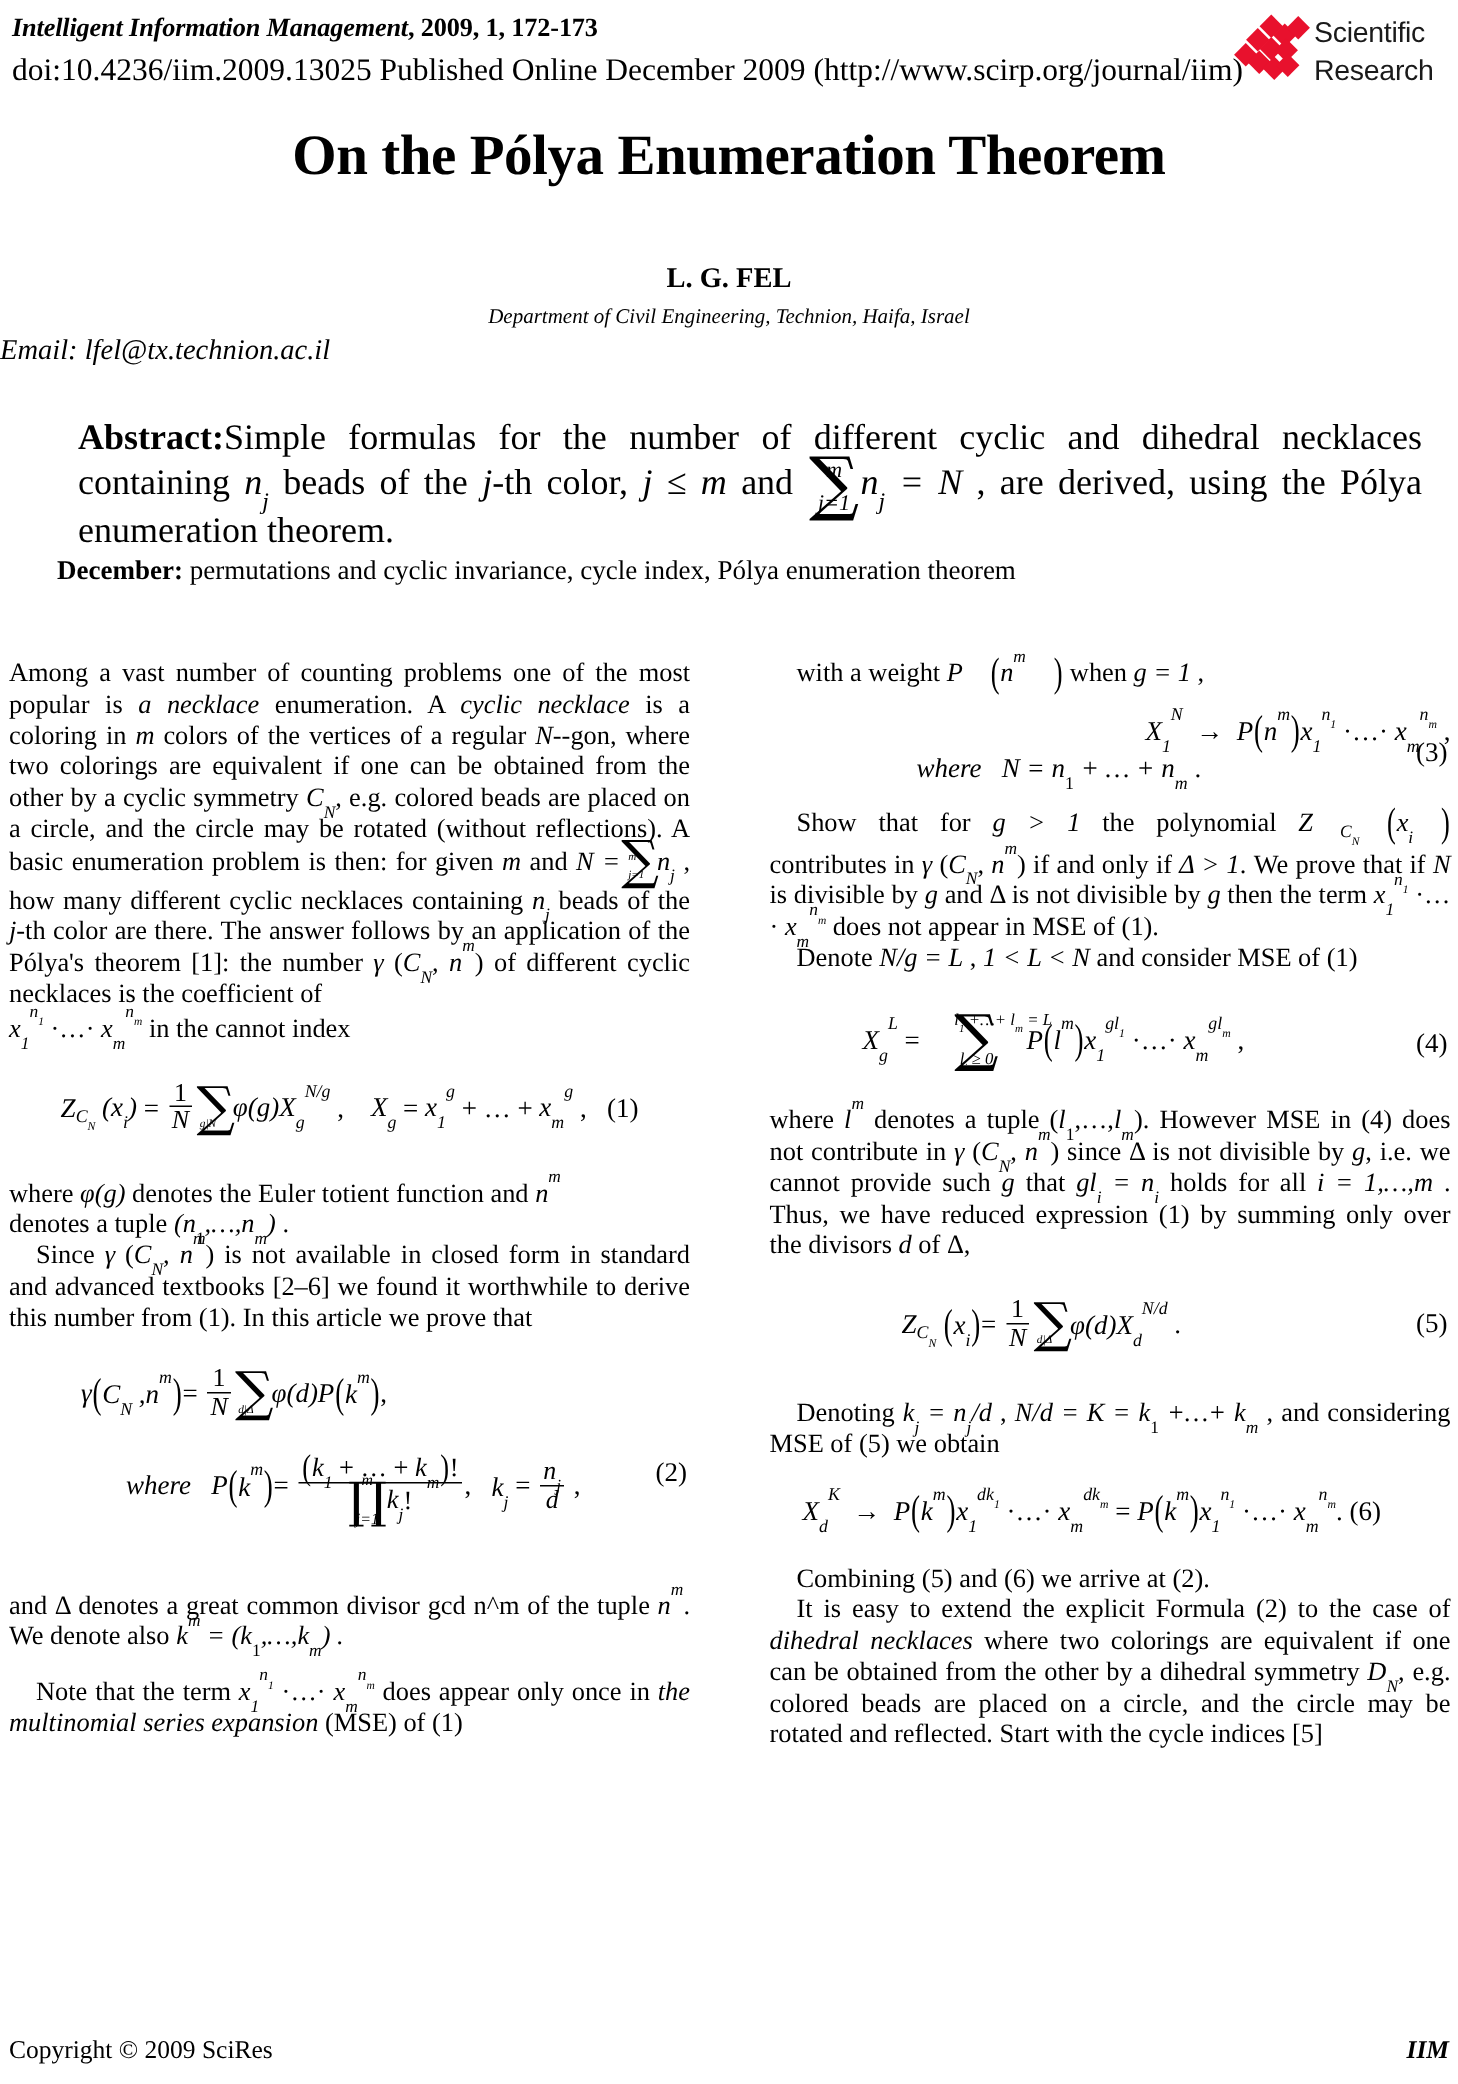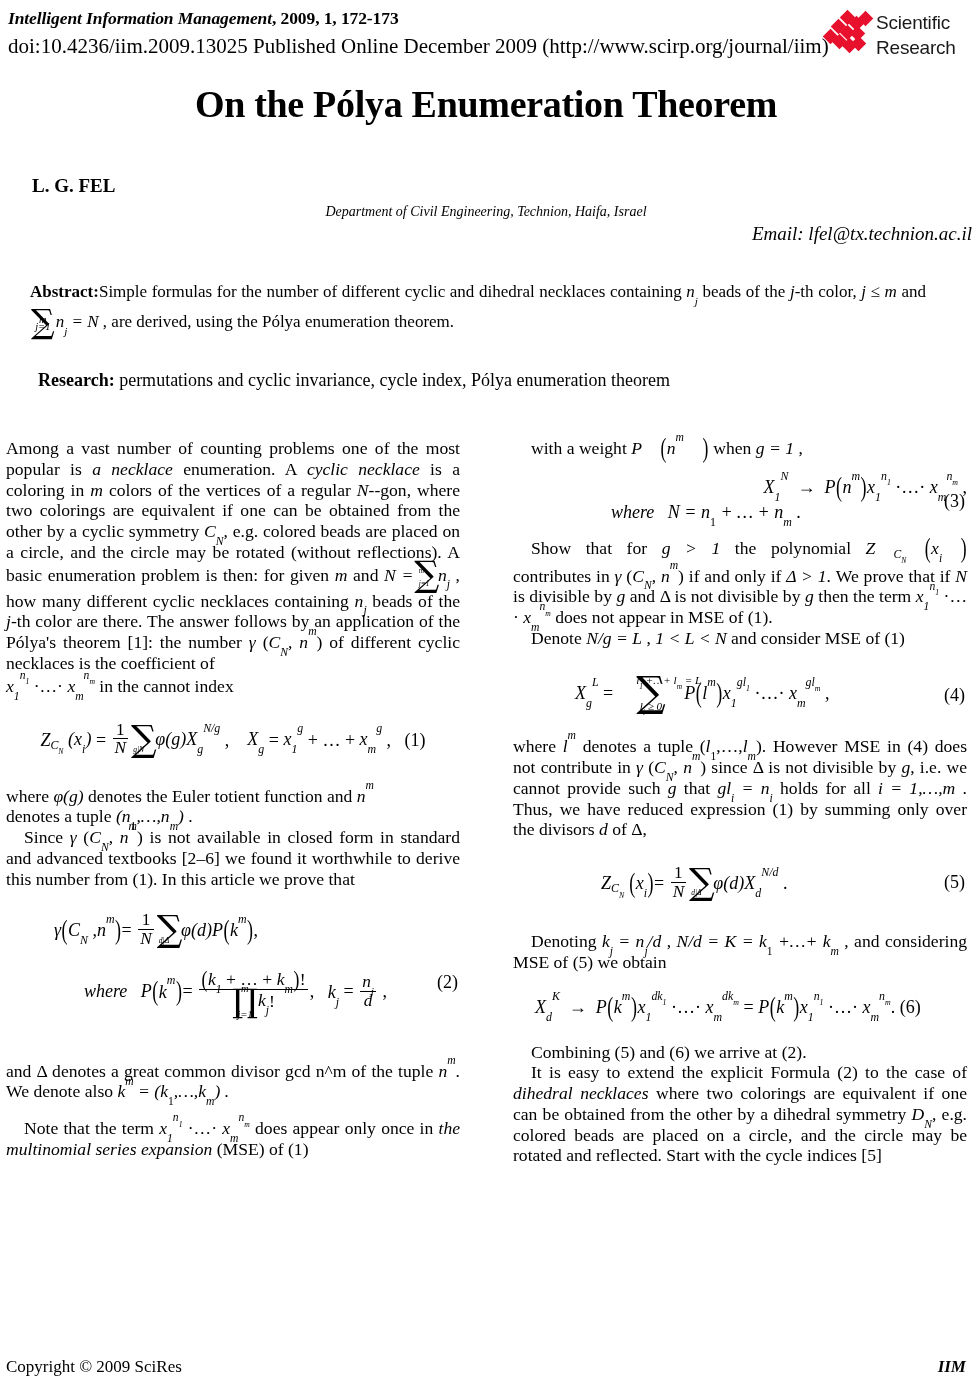--- a/index.html
+++ b/index.html
@@ -85,51 +85,50 @@
     left: 0; right: 0;
     text-align: center;
     font-weight: bold;
     font-size: 38px;
     letter-spacing: -0.3px;
   }
   .author {
     position: absolute;
     top: 175px;
     left: 0; right: 0;
-    text-align: left;
+    text-align: center;
     font-weight: bold;
     font-size: 19px;
-    margin-left: 32px;
   }
   .affil {
     position: absolute;
     top: 200px;
     left: 0; right: 0;
     text-align: center;
     font-style: italic;
     font-size: 14px;
     line-height: 23px;
   }
   .email {
     position: absolute;
     top: 223px;
     left: 0; right: 0;
-    text-align: right;
+    text-align: left;
     font-style: italic;
     font-size: 19px;
   }
   .email .lbl { font-style: italic; }
 
   
   .abstract {
     position: absolute;
     top: 277px;
-    left: 30px;
+    left: 52px;
     width: 896px;
-    font-size: 17px;
+    font-size: 24px;
     line-height: 30px;
     text-align: justify;
   }
   .abstract b { font-weight: bold; }
   .keywords {
     position: absolute;
     top: 367px;
     left: 38px;
     width: 896px;
     font-size: 18px;
@@ -335,21 +334,21 @@
   <div class="title">On the Pólya Enumeration Theorem</div>
   <div class="author">L. G. FEL</div>
   <div class="affil">Department of Civil Engineering, Technion, Haifa, Israel</div>
   <div class="email"><span class="lbl">Email</span><span>: lfel@tx.technion.ac.il</span></div>
 
   <div class="abstract">
     <b>Abstract:</b><span>Simple formulas for the number of different cyclic and dihedral necklaces containing </span><span class="m">n</span><sub class="it">j</sub><span> beads of the </span><span class="m">j</span><span>-th color, </span><span class="m">j ≤ m</span><span> and </span><span class="sumlim"><span class="top">m</span><span class="big">∑</span><span class="bot">j=1</span></span><span class="m">n</span><sub class="it">j</sub><span class="m"> = N</span><span> , are derived, using the Pólya enumeration theorem.</span>
   </div>
 
   <div class="keywords">
-    <b>Research:</b> <span>permutations and cyclic invariance, cycle index, Pólya enumeration theorem</span>
+    <b>December:</b> <span>permutations and cyclic invariance, cycle index, Pólya enumeration theorem</span>
   </div>
 
   <div class="col col-left">
 
     <p class="body noindent"><span>Among a vast number of counting problems one of the most popular is </span><i>a necklace</i><span> enumeration. A </span><i>cyclic necklace</i><span> is a coloring in </span><span class="m">m</span><span> colors of the vertices of a regular </span><span class="m">N</span><span>--gon, where two colorings are equivalent if one can be obtained from the other by a cyclic symmetry </span><span class="m">C</span><sub class="it">N</sub><span>, e.g. colored beads are placed on a circle, and the circle may be rotated (without reflections). A basic enumeration problem is then: for given </span><span class="m">m</span><span> and </span><span class="m">N =</span><span class="sumoff"><span class="lim t">m</span><span class="big">∑</span><span class="lim b">j=1</span></span><span class="m">n</span><sub class="it">j</sub><span> , how many different cyclic necklaces containing </span><span class="m">n</span><sub class="it">j</sub><span> beads of the </span><span class="m">j</span><span>-th color are there. The answer follows by an application of the Pólya's theorem [1]: the number </span><span class="m">γ</span><span> (</span><span class="m">C</span><sub class="it">N</sub><span>, </span><span class="m">n</span><sup class="it">m</sup><span>)</span><span> of different cyclic necklaces is the coefficient of </span></p>
 
     <p class="body noindent" style="margin-top:2px;"><span class="m">x</span><sub class="it">1</sub><sup class="it"><span>n</span><sub>1</sub></sup><span> ·…· </span><span class="m">x</span><sub class="it">m</sub><sup class="it"><span>n</span><sub>m</sub></sup><span>  in the cannot index</span></p>
 
     <div class="eq" style="margin-top:26px; margin-bottom:26px;">
       <span class="m">Z</span><span class="nested-sub"><span class="m">C</span><sub class="it">N</sub></span>&nbsp;<span class="m">(x<sub class="it">i</sub>)</span> = <span class="frac"><span class="num mr">1</span><span class="den m">N</span></span><span class="sumoff"><span class="big">∑</span><span class="lim b" style="left:0.30em; bottom:-0.70em;">g|N</span></span><span class="m">φ(g)X<sub class="it">g</sub><sup class="it">N/g</sup></span> ,&nbsp;&nbsp;&nbsp; <span class="m">X<sub class="it">g</sub></span> = <span class="m">x<sub>1</sub><sup class="it">g</sup></span> + … + <span class="m">x<sub class="it">m</sub><sup class="it">g</sup></span> ,&nbsp;&nbsp;

